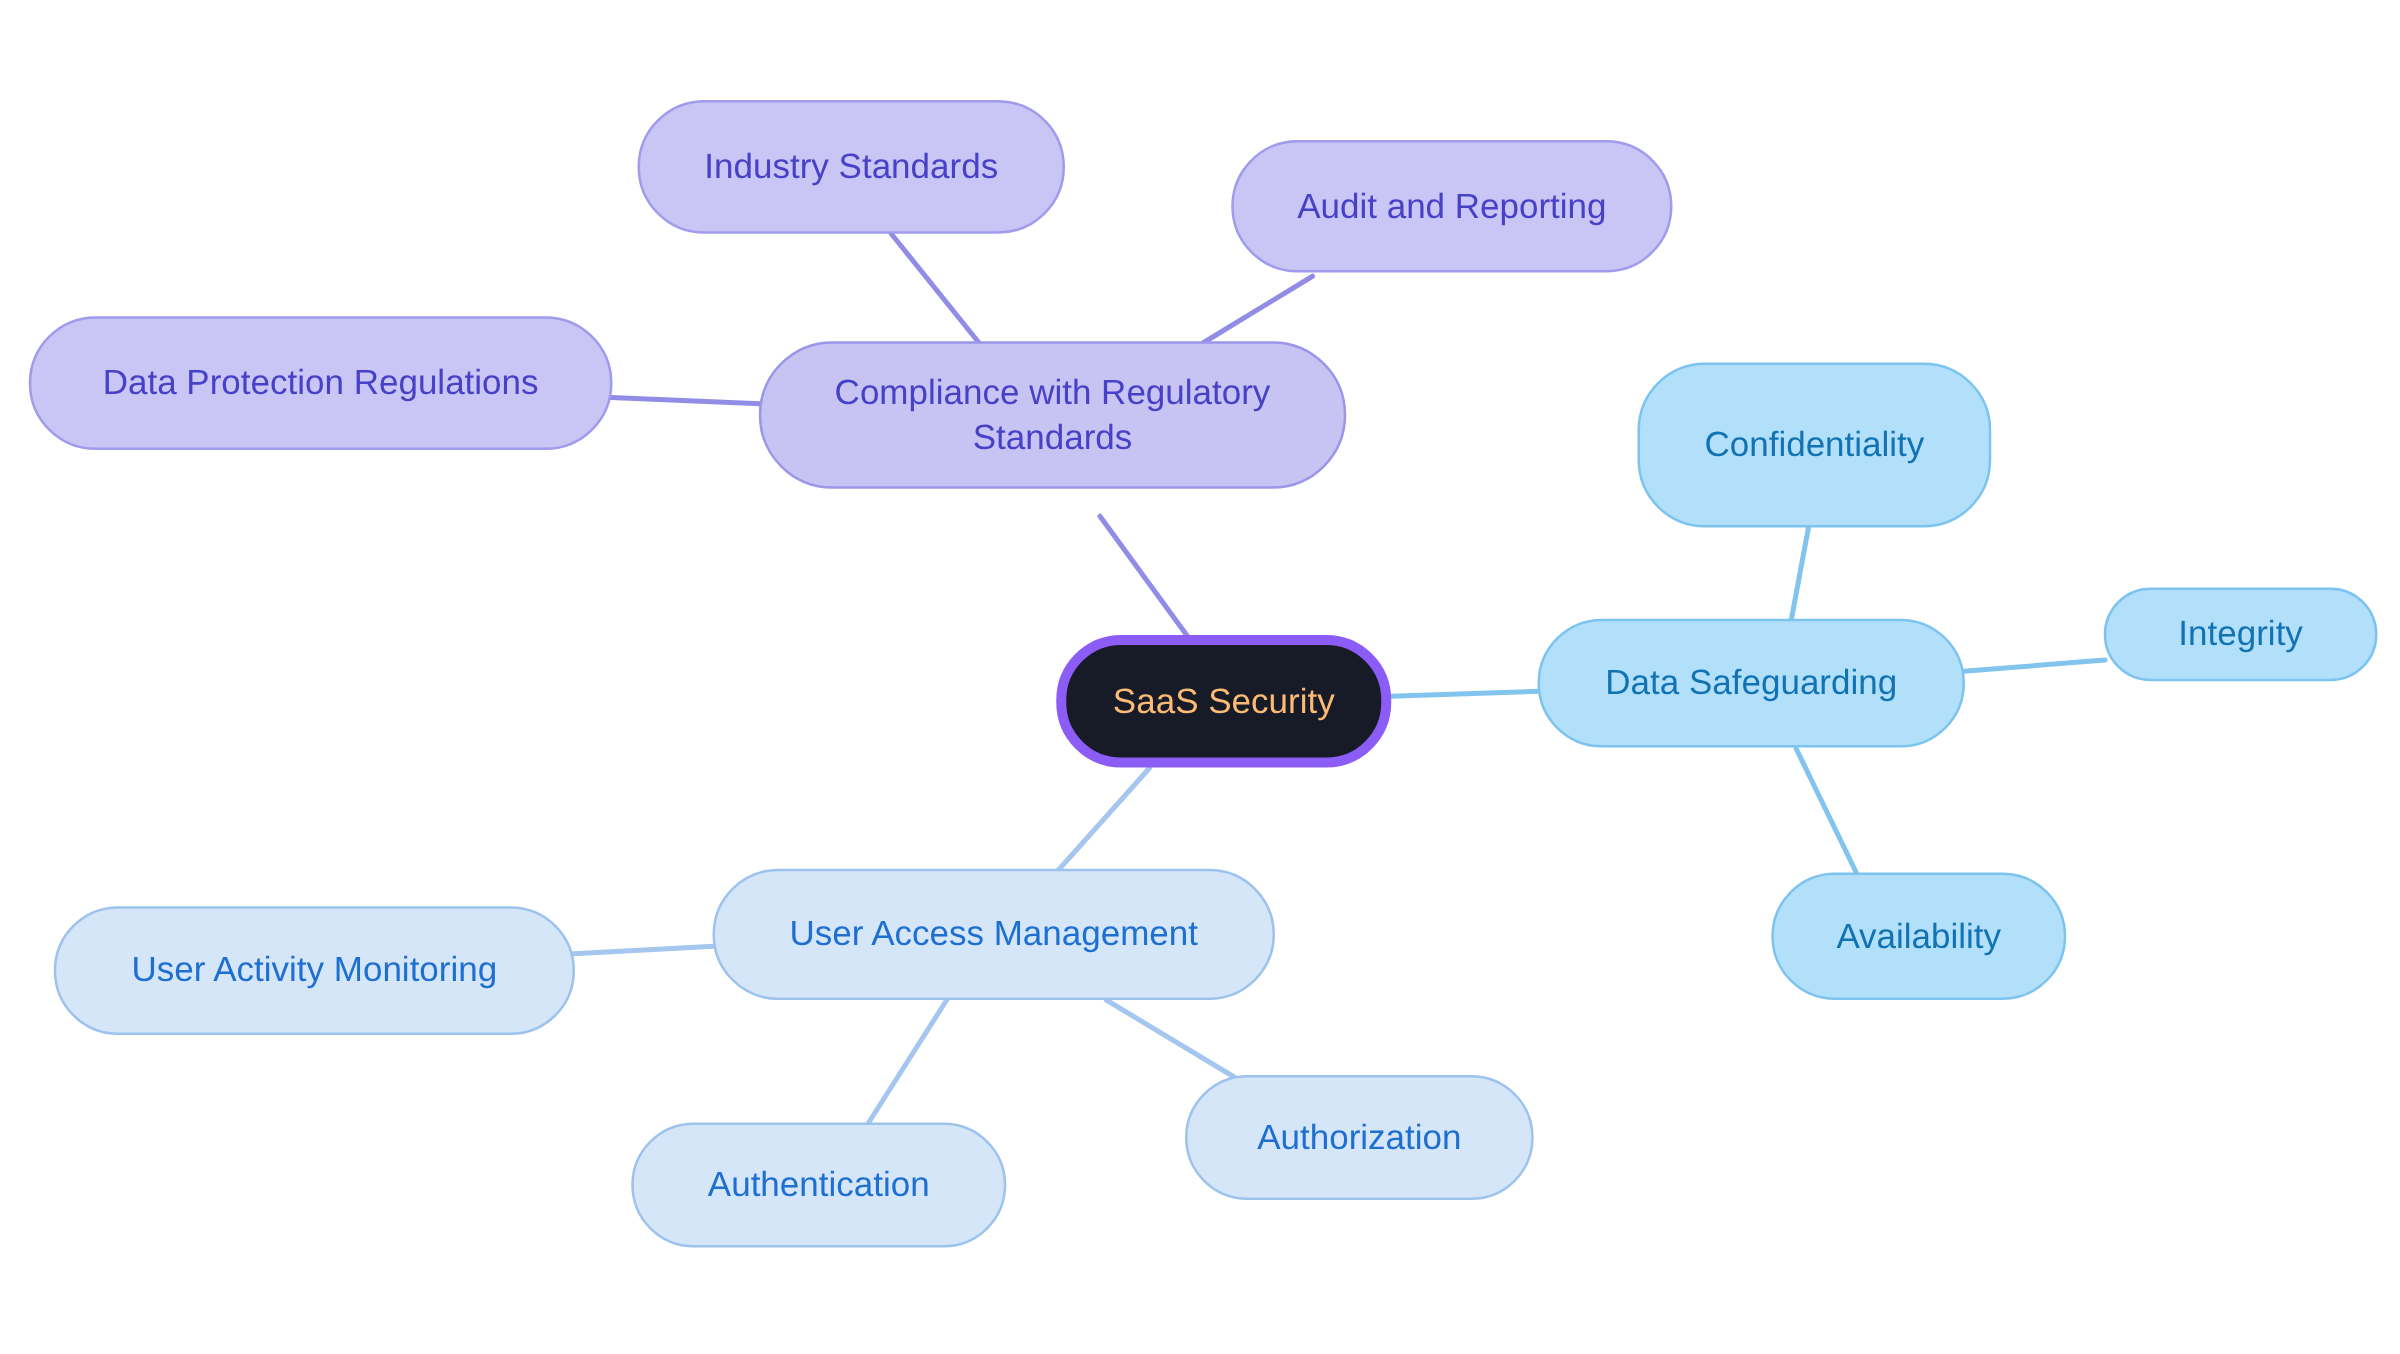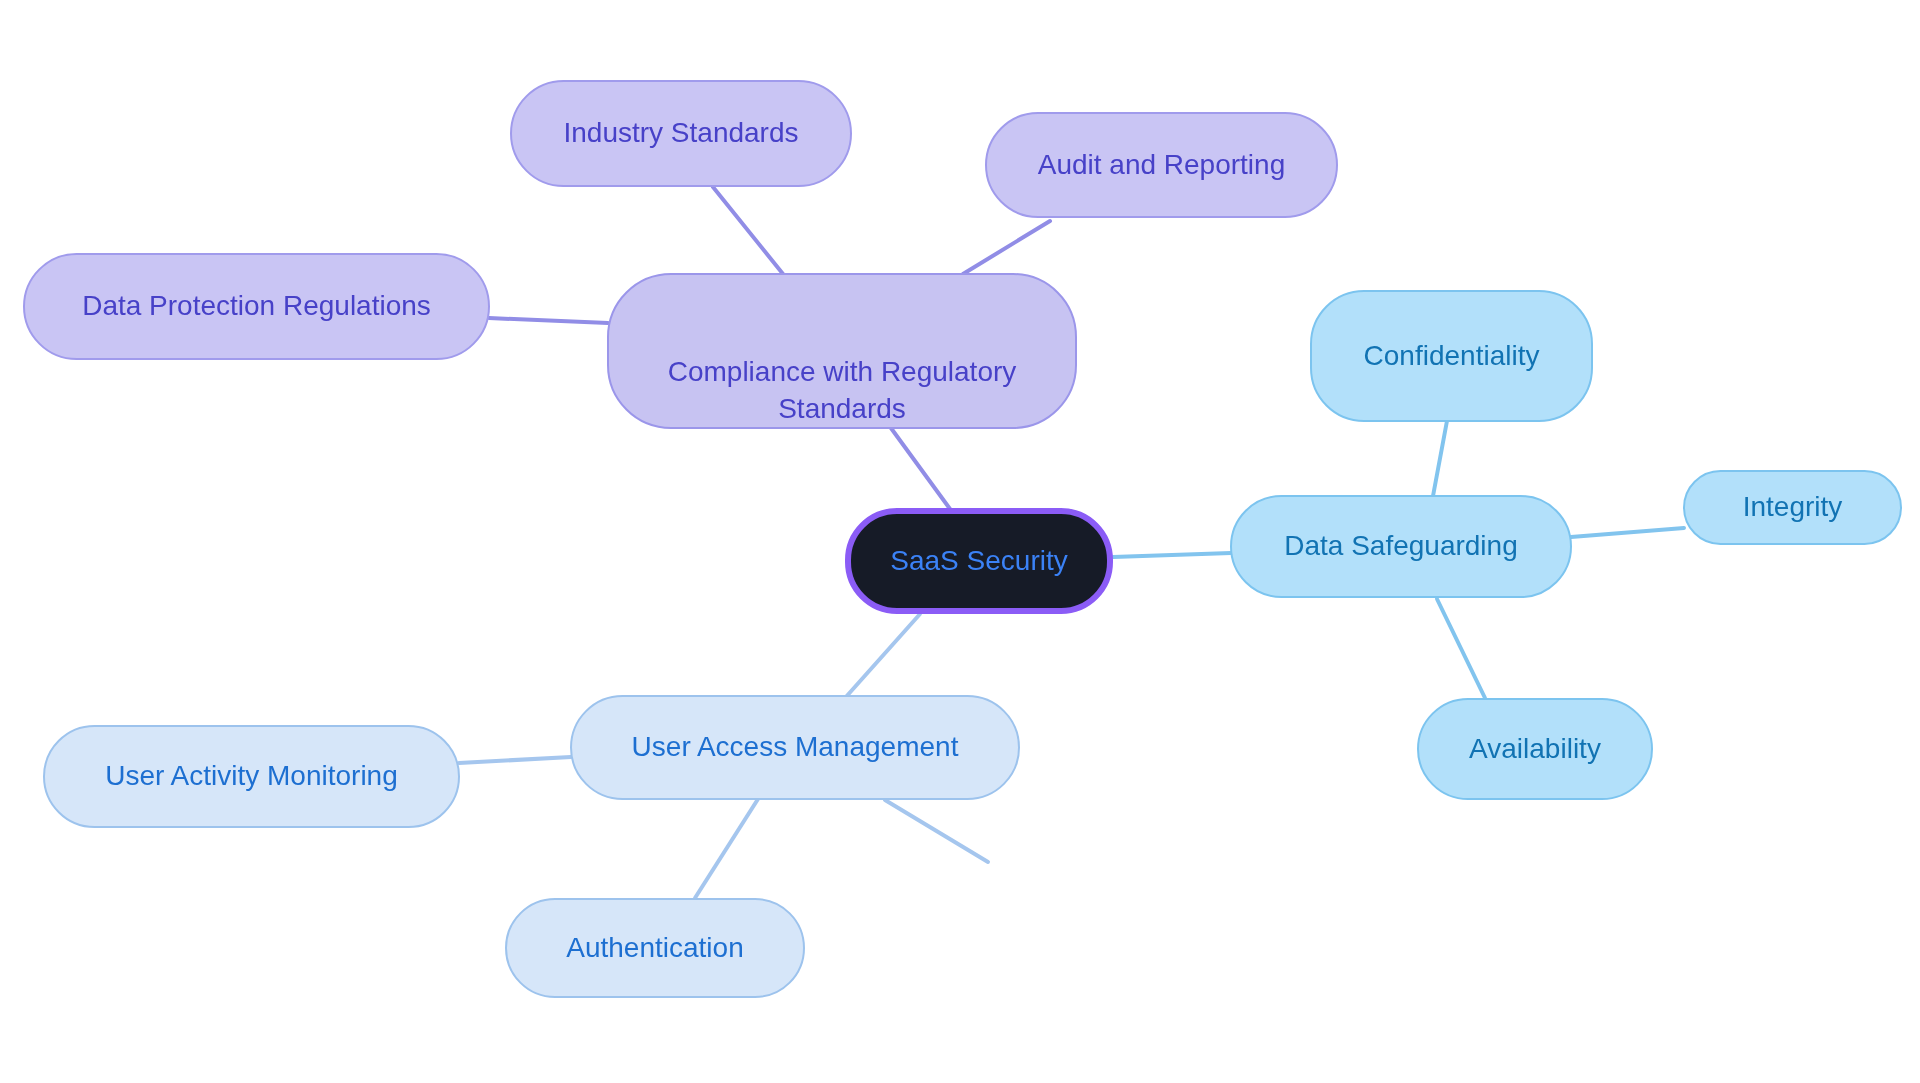--- a/index.html
+++ b/index.html
@@ -33,22 +33,22 @@
     font-size: 28px;
     line-height: 1.3;
     border-radius: 54px;
     cursor: default;
   }
   .node span { display: block; }
 
   
   .family-root {
     background: #161B27;
-    color: #3b82f6;
-    border: 6px solid #8b5cf6;
+    color: #fdba74;
+    border: 8px solid #8b5cf6;
     border-radius: 52px;
   }
 
   
   .family-compliance {
     background: #C9C5F4;
     color: #4741C8;
     border: 2px solid #A09BEC;
   }
   .family-compliance.parent {
@@ -66,21 +66,21 @@
 
   
   .family-access {
     background: #D6E6F9;
     color: #1D6FD1;
     border: 2px solid #9DC3ED;
   }
 
   
   #n-center          { left: 845px;  top: 508px; width: 268px; height: 106px; }
-  #n-compliance      { left: 607px;  top: 273px; width: 470px; height: 156px; padding: 0 48px; align-items: flex-end; }
+  #n-compliance      { left: 607px;  top: 273px; width: 470px; height: 118px; padding: 0 48px; }
   #n-industry        { left: 510px;  top: 80px;  width: 342px; height: 107px; }
   #n-audit           { left: 985px;  top: 112px; width: 353px; height: 106px; }
   #n-dataprotection  { left: 23px;   top: 253px; width: 467px; height: 107px; }
   #n-safeguarding    { left: 1230px; top: 495px; width: 342px; height: 103px; }
   #n-confidentiality { left: 1310px; top: 290px; width: 283px; height: 132px; }
   #n-integrity       { left: 1683px; top: 470px; width: 219px; height: 75px; }
   #n-availability    { left: 1417px; top: 698px; width: 236px; height: 102px; }
   #n-access          { left: 570px;  top: 695px; width: 450px; height: 105px; }
   #n-activity        { left: 43px;   top: 725px; width: 417px; height: 103px; }
   #n-authentication  { left: 505px;  top: 898px; width: 300px; height: 100px; }
@@ -141,14 +141,17 @@
 
   <div class="node family-safeguarding" id="n-availability">
     <span>Availability</span>
   </div>
   <div class="node family-access" id="n-activity">
     <span>User Activity Monitoring</span>
   </div>
   <div class="node family-access" id="n-authentication">
     <span>Authentication</span>
   </div>
+  <div class="node family-access" id="n-authorization">
+    <span>Authorization</span>
+  </div>
 
 </div>
 
 </body></html>

